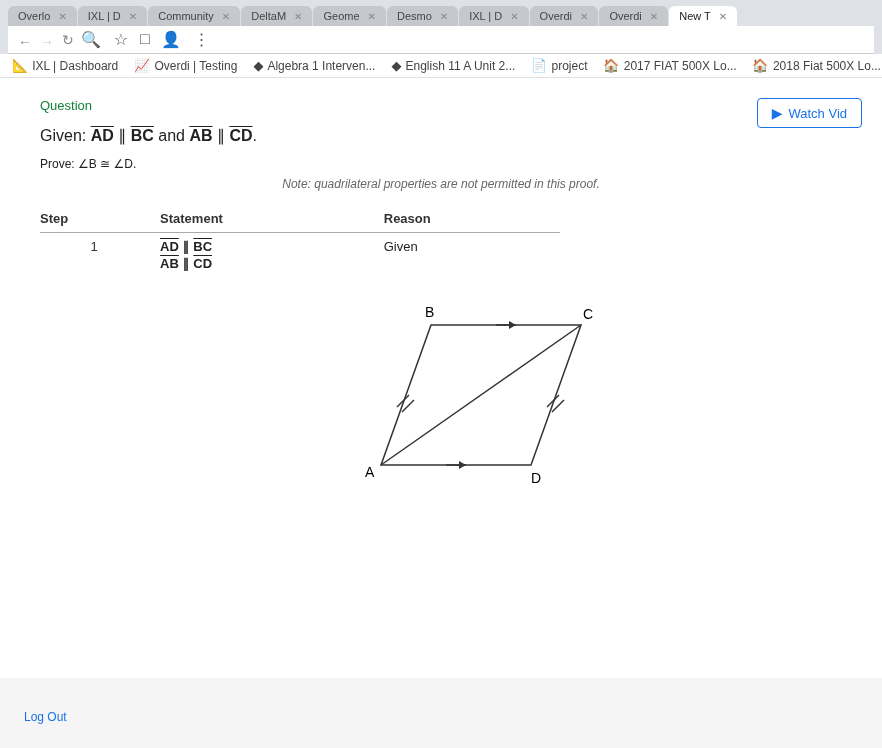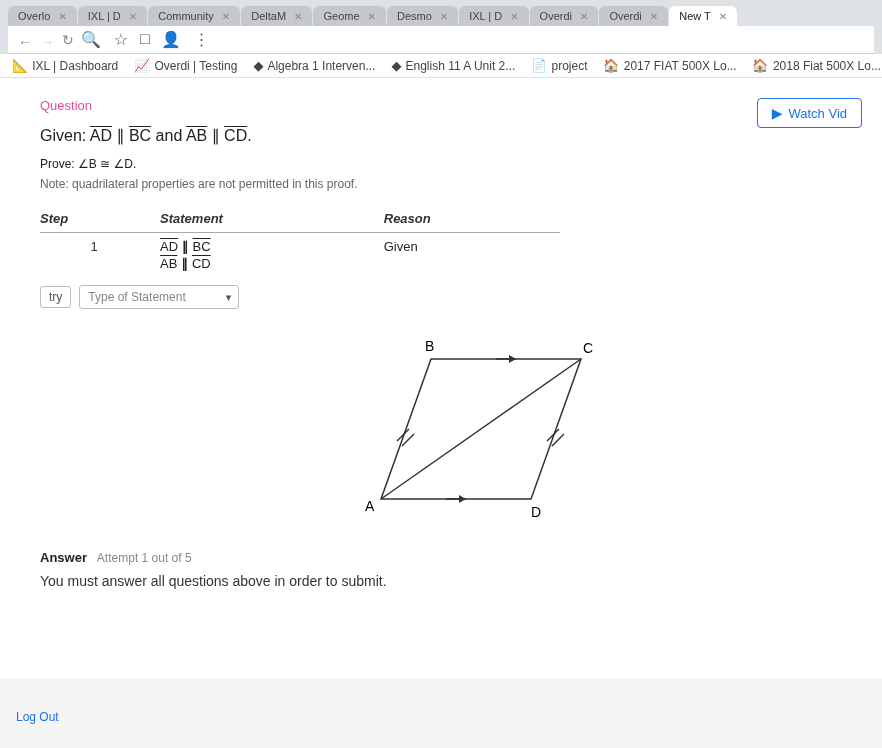--- a/index.html
+++ b/index.html
@@ -17,24 +17,24 @@
 
     
     .bookmarks-bar { background: #fff; padding: 4px 12px; display: flex; align-items: center; gap: 16px; font-size: 12px; border-bottom: 1px solid #e0e0e0; overflow: hidden; }
     .bookmark-item { color: #444; white-space: nowrap; cursor: pointer; display: flex; align-items: center; gap: 4px; }
     .bookmark-item .bk-icon { font-size: 13px; }
 
     
     .main-content { background: #fff; min-height: 600px; padding: 20px 40px 40px 40px; position: relative; }
 
     
-    .question-label { font-size: 13px; color: #ec4899; margin-bottom: 10px; }
+    .question-label { font-size: 13px; color: #15803d; margin-bottom: 10px; }
     .given-text { font-size: 16px; margin-bottom: 8px; line-height: 1.6; }
     .prove-text { font-size: 12px; margin-bottom: 6px; }
-    .note-text { font-size: 12px; color: #666; margin-bottom: 16px; }
+    .note-text { font-size: 12px; color: #666; font-style: italic; margin-bottom: 16px; text-align: center; }
 
     
     .watch-vid-btn {
       position: absolute;
       top: 20px;
       right: 20px;
       background: #fff;
       border: 1.5px solid #1a73e8;
       border-radius: 4px;
       padding: 6px 14px;
@@ -42,48 +42,48 @@
       font-size: 13px;
       cursor: pointer;
       display: flex;
       align-items: center;
       gap: 6px;
     }
     .watch-vid-btn .play-icon { color: #1a73e8; font-size: 14px; }
 
     
     .proof-table { width: 100%; max-width: 520px; border-collapse: collapse; margin-bottom: 10px; }
-    .proof-table th { text-align: left; font-weight: 600; font-size: 13px; padding: 4px 12px 6px 0; color: #333; border-bottom: 1px solid #aaa; font-style: italic; }
+    .proof-table th { text-align: left; font-weight: 600; font-size: 13px; padding: 4px 12px 6px 0; color: #333; border-bottom: 1px solid #aaa; }
     .proof-table td { padding: 6px 12px 4px 0; font-size: 13px; vertical-align: top; }
     .step-num { text-align: center; padding-right: 16px; color: #333; }
 
     
     .stmt-line { display: flex; flex-direction: column; gap: 2px; }
     .stmt-row { display: flex; align-items: center; gap: 4px; font-size: 13px; }
-    .overline { text-decoration: overline; font-weight: 400; }
+    .overline { text-decoration: overline; font-weight: 700; }
     .parallel { font-weight: bold; }
 
     
     .input-row { display: flex; align-items: center; gap: 8px; margin-top: 6px; }
     .try-btn { background: #fff; border: 1px solid #bbb; border-radius: 3px; padding: 3px 8px; font-size: 12px; cursor: pointer; color: #555; }
     .statement-select { border: 1px solid #bbb; padding: 4px 24px 4px 8px; font-size: 12px; border-radius: 3px; background: #fff; color: #888; min-width: 160px; appearance: none; cursor: pointer; }
     .select-wrapper { position: relative; display: inline-block; }
     .select-wrapper::after { content: "▾"; position: absolute; right: 8px; top: 50%; transform: translateY(-50%); font-size: 11px; color: #555; pointer-events: none; }
 
     
     .diagram-container { display: flex; justify-content: center; margin: 20px 0 20px 80px; }
 
     
     .answer-section { margin-top: 10px; }
     .answer-label { font-size: 13px; font-weight: 700; display: inline; }
     .attempt-text { font-size: 12px; color: #888; margin-left: 6px; }
     .submit-note { font-size: 14px; color: #333; margin-top: 8px; }
 
     
-    .log-out { position: fixed; bottom: 20px; left: 0; font-size: 12px; color: #1a73e8; padding: 4px 16px; cursor: pointer; }
+    .log-out { position: fixed; bottom: 20px; left: 16px; font-size: 12px; color: #1a73e8; padding: 4px 8px; cursor: pointer; }
 
     
     .angle { font-style: normal; }
   </style>
 </head>
 <body>
 
 <div class="browser-chrome">
   <div class="tab-bar">
     <div class="tab">
@@ -214,28 +214,20 @@
               <span class="parallel">∥</span>
               <span class="overline">CD</span>
             </div>
           </div>
         </td>
         <td>Given</td>
       </tr>
     </tbody>
   </table>
 
-  <div class="input-row">
-    <button class="try-btn">try</button>
-    <div class="select-wrapper">
-      <select class="statement-select">
-        <option value="Type of Statement">Type of Statement</option>
-      </select>
-    </div>
-  </div>
 
   <div class="diagram-container">
     <svg width="260" height="200" viewBox="0 0 260 200">
 
       <polygon points="30,170 80,30 230,30 180,170" fill="none" stroke="#333" stroke-width="1.5"></polygon>
 
       <line x1="30" y1="170" x2="230" y2="30" stroke="#333" stroke-width="1.5"></line>
 
       <line x1="145" y1="30" x2="165" y2="30" stroke="#333" stroke-width="1.5"></line>
       <polygon points="165,30 158,26 158,34" fill="#333"></polygon>
@@ -249,21 +241,16 @@
       <line x1="196" y1="112" x2="208" y2="100" stroke="#333" stroke-width="1.5"></line>
       <line x1="201" y1="117" x2="213" y2="105" stroke="#333" stroke-width="1.5"></line>
 
       <text x="74" y="22" font-size="14" font-family="Arial">B</text>
       <text x="232" y="24" font-size="14" font-family="Arial">C</text>
       <text x="14" y="182" font-size="14" font-family="Arial">A</text>
       <text x="180" y="188" font-size="14" font-family="Arial">D</text>
     </svg>
   </div>
 
-  <div class="answer-section">
-    <span class="answer-label">Answer</span>
-    <span class="attempt-text">Attempt 1 out of 5</span>
-    <div class="submit-note">You must answer all questions above in order to submit.</div>
-  </div>
 
 </div>
 
 <div class="log-out">Log Out</div>
 
 </body></html>

